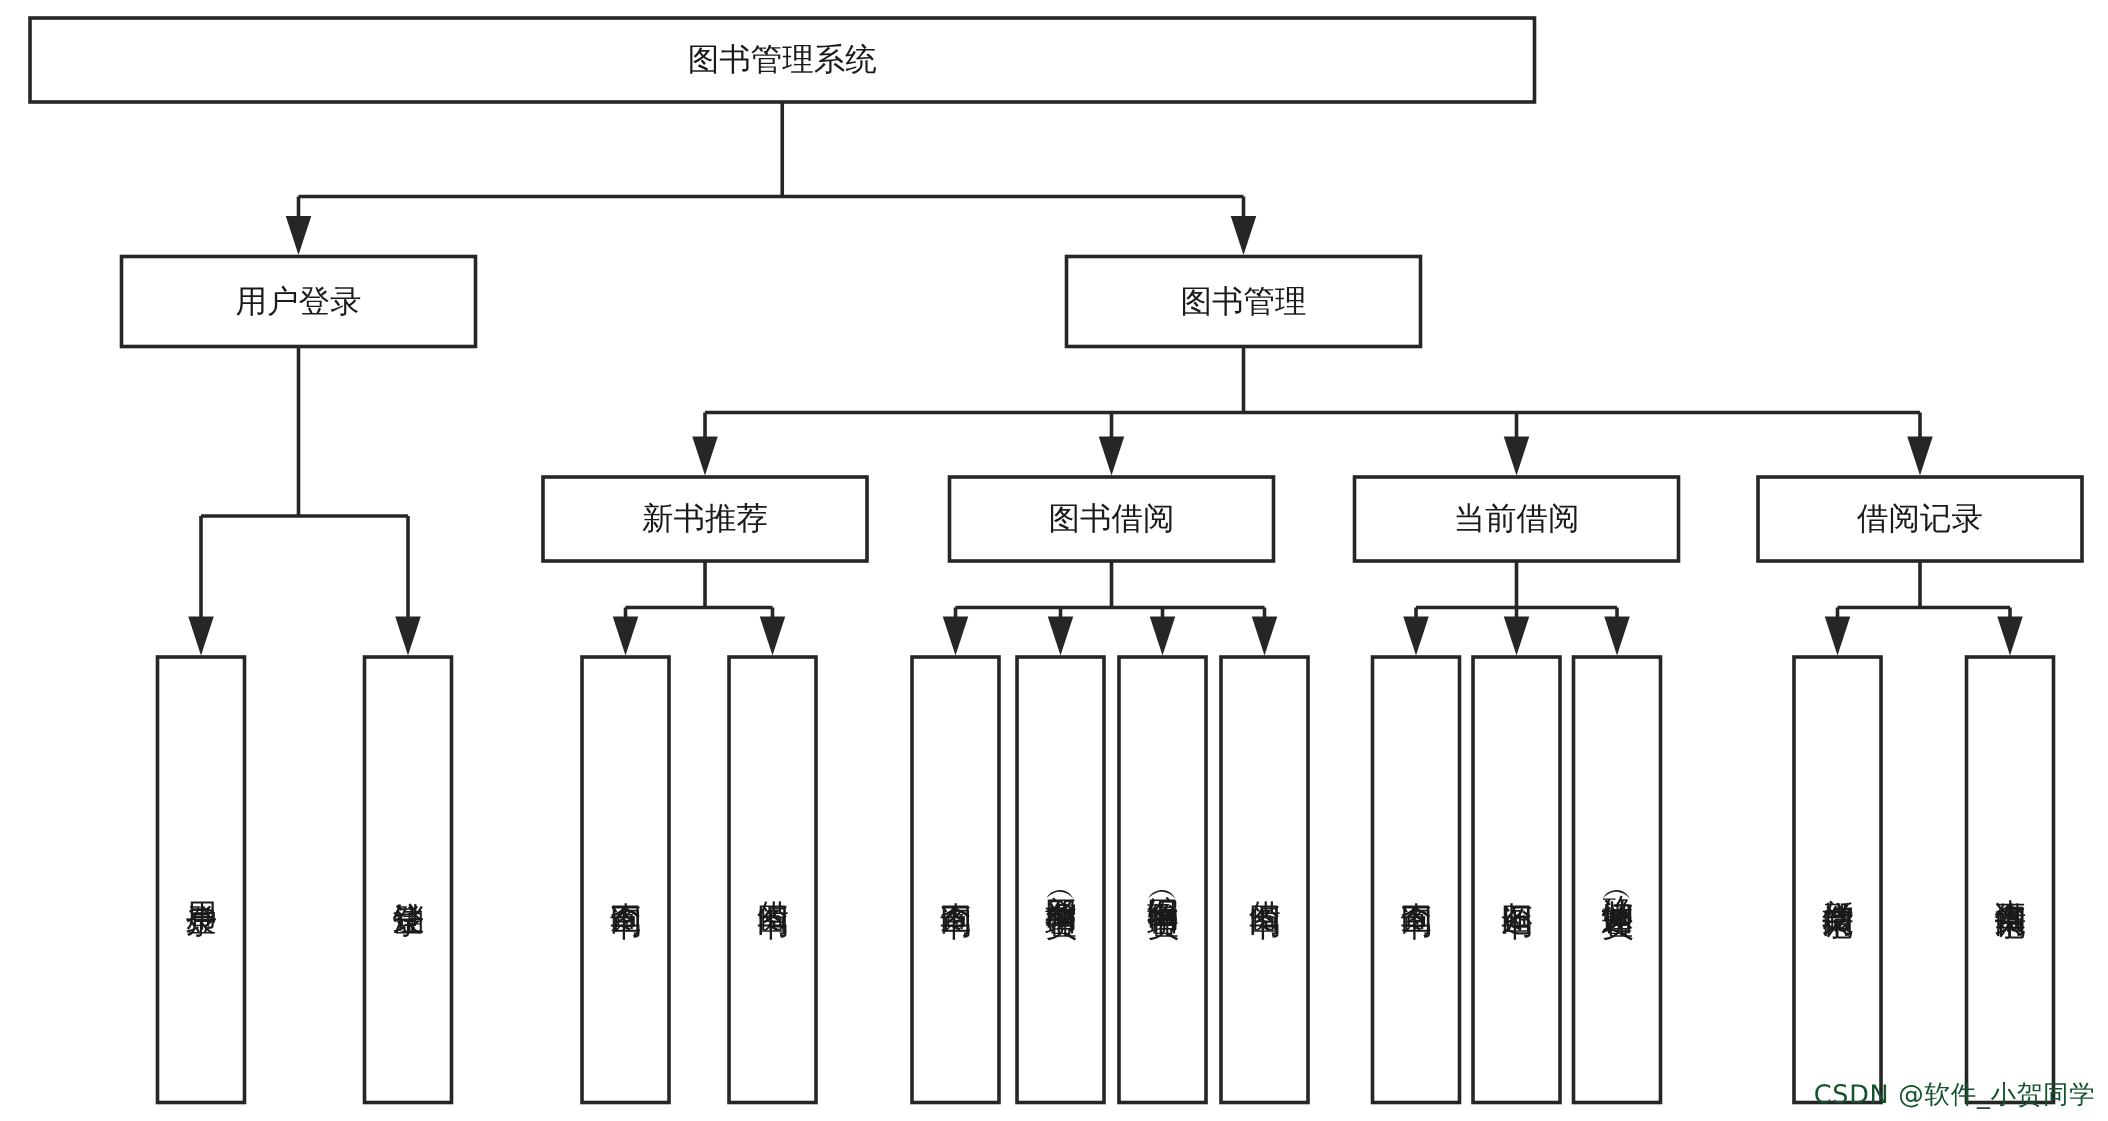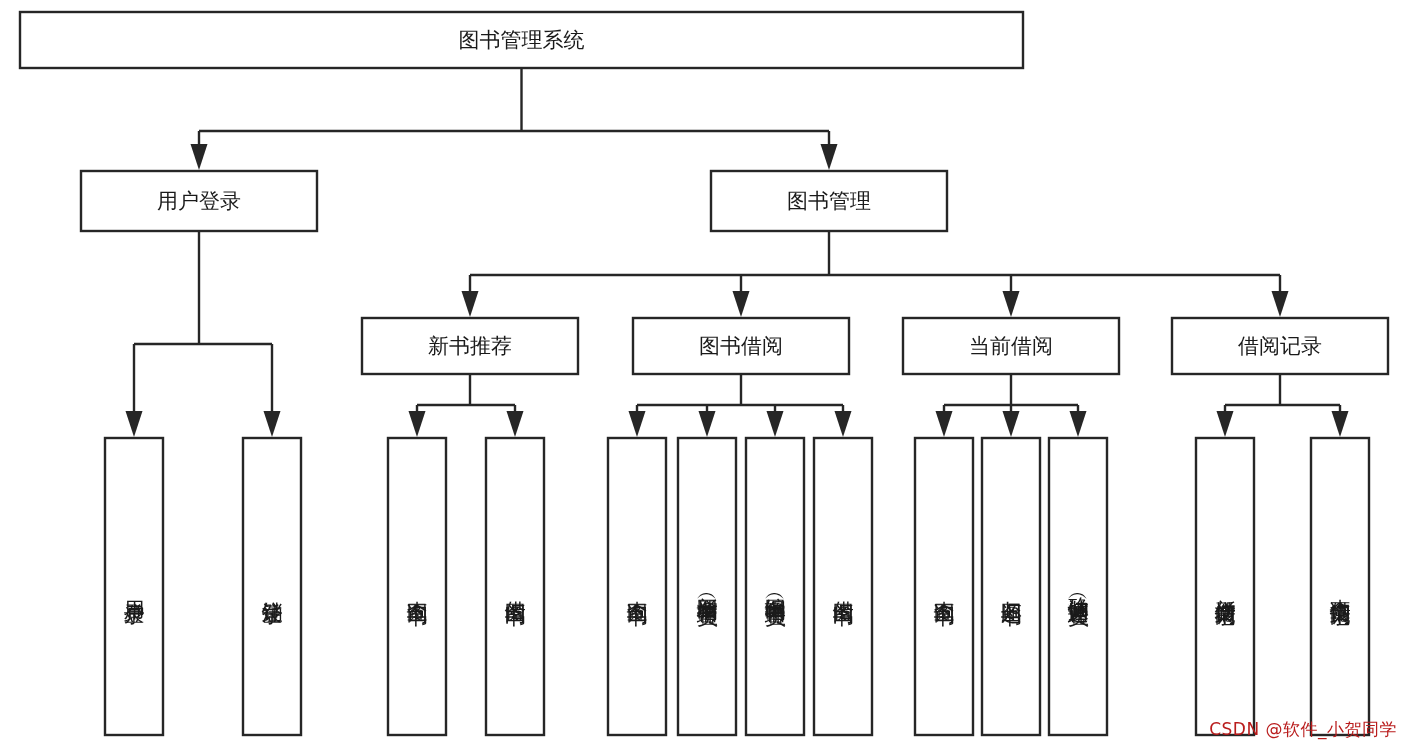--- a/index.html
+++ b/index.html
@@ -63,21 +63,21 @@
     align-items: center;
     justify-content: center;
     white-space: nowrap;
     pointer-events: none;
     user-select: none;
   }
   .watermark {
     position: absolute;
     right: 8px;
     bottom: 6px;
-    color: #b91c1c;
+    color: #14532d;
     font-family: "DejaVu Sans", "Liberation Sans", sans-serif;
     font-size: 17px;
     letter-spacing: 0.5px;
     white-space: nowrap;
     pointer-events: none;
     user-select: none;
   }
 </style>
 </head>
 <body>

